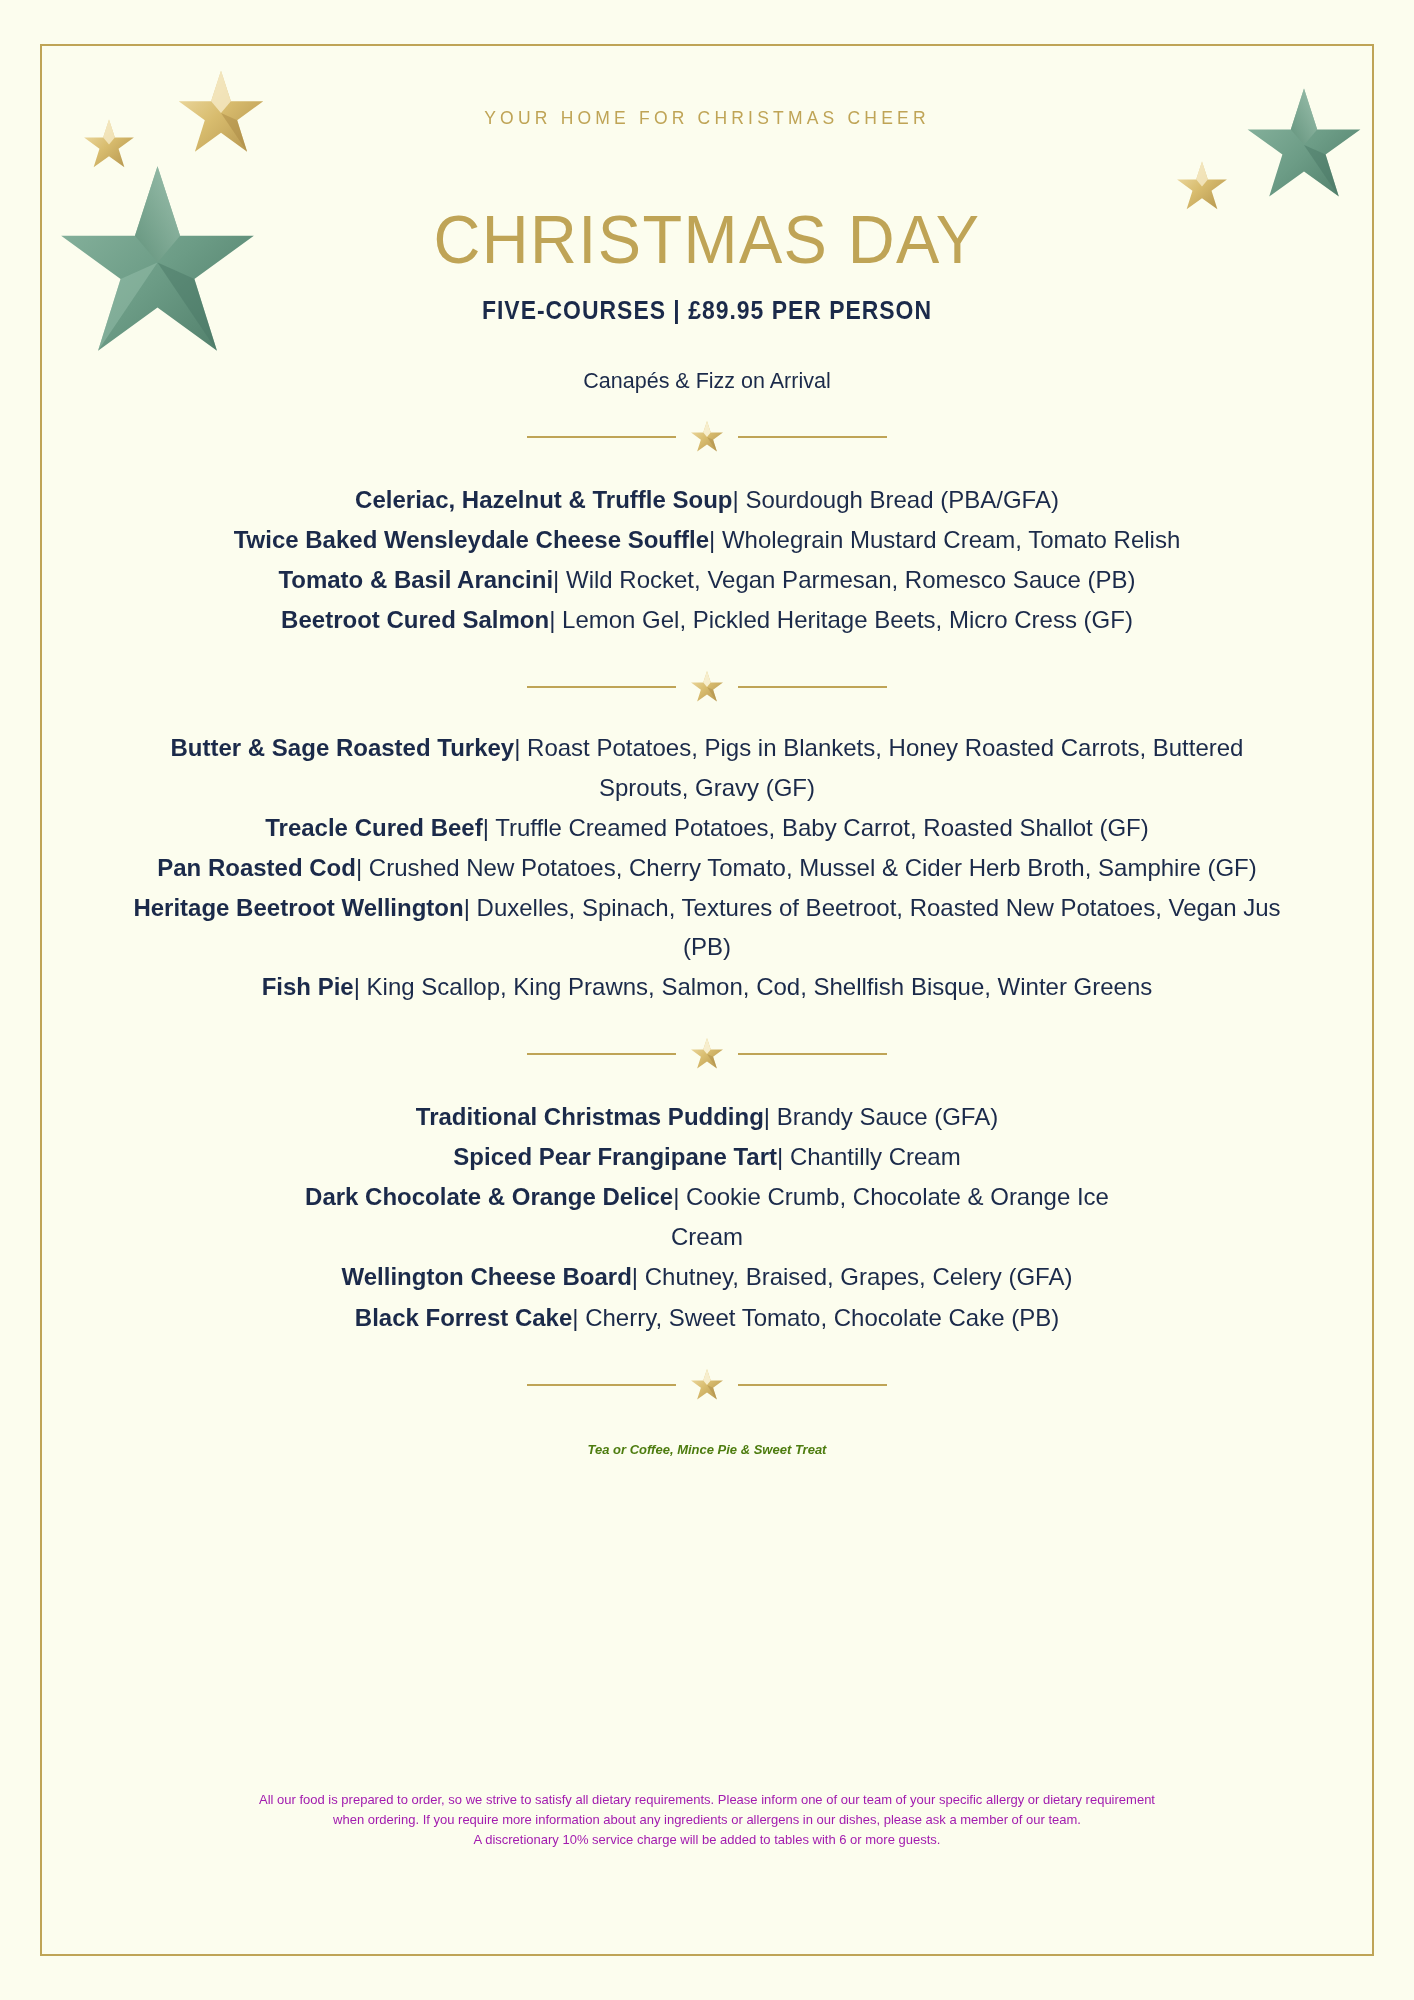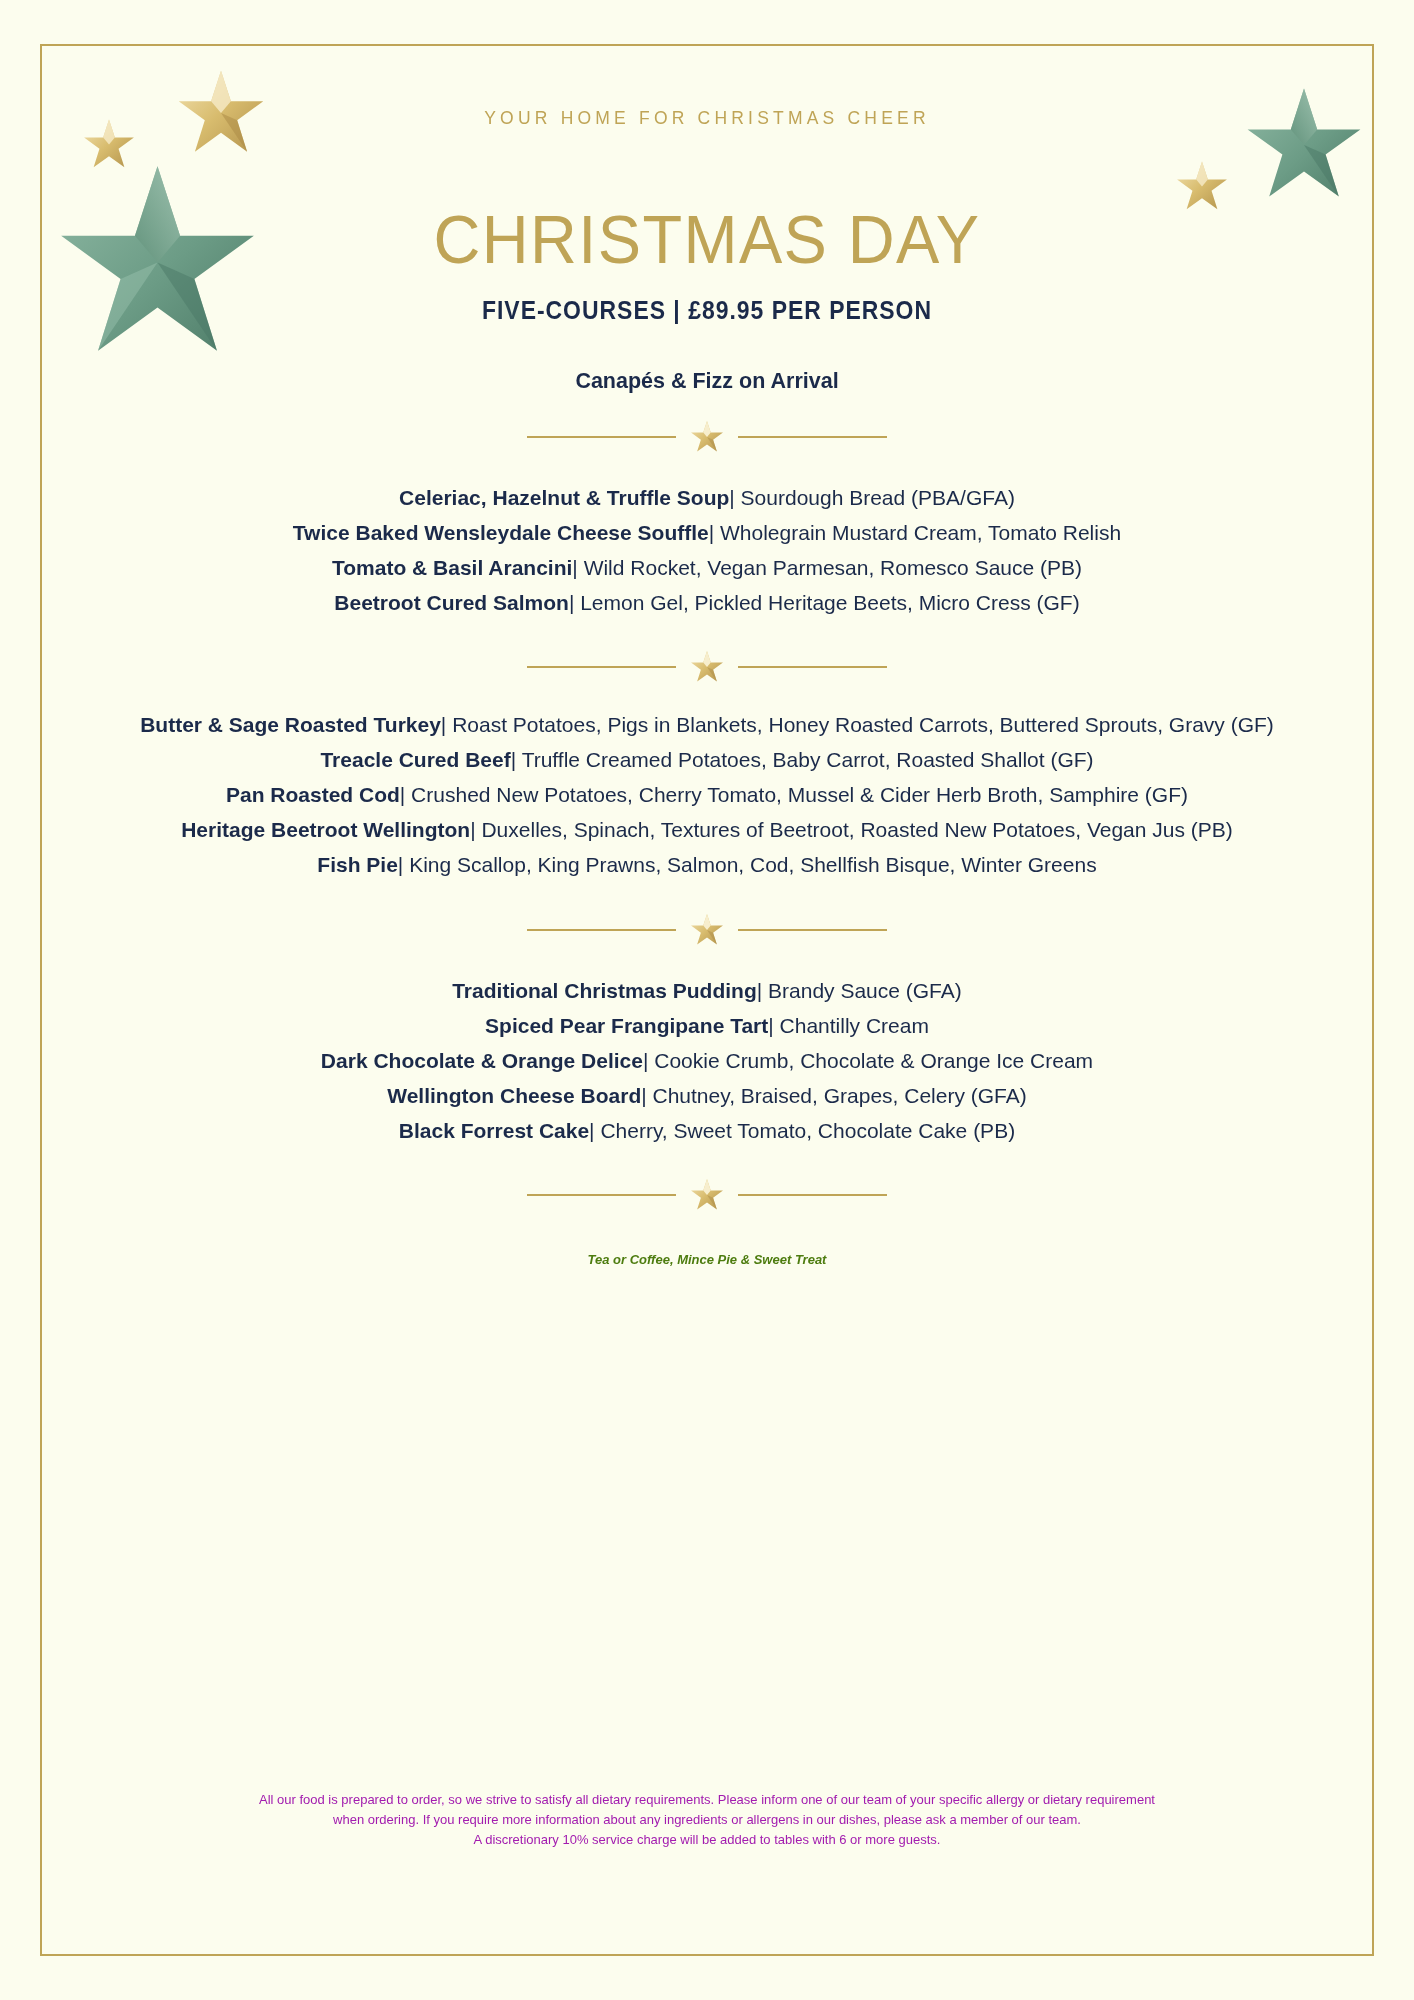--- a/index.html
+++ b/index.html
@@ -52,40 +52,40 @@
     color:#1B2A4A;
     font-weight:700;
     transform:scaleX(0.9);
   }
 
   
   .canapes{
     margin:0;padding-top:44px;
     font-size:21.5px;
     color:#1B2A4A;
-    font-weight:700;
+    font-weight:400;
   }
 
   
   .divider{
     display:flex;align-items:center;justify-content:center;
     gap:14px;
     margin:26px auto 0;
     width:360px;
   }
   .divider .rule{
     height:2px;background:#BFA456;flex:1;
   }
   .divider .star-mid{width:34px;height:34px;flex:none;}
 
   
   .course{margin:0;padding:0;list-style:none;}
   .course li{
     color:#1B2A4A;
-    font-size:21px;
+    font-size:24px;
     line-height:1.67;
     padding:0 6px;
   }
   .course li b{font-weight:700;}
   .course li .desc{font-weight:400;}
 
   .starters{padding-top:26px;}
   .mains{padding-top:24px;}
   .mains li{line-height:1.66;}
   .desserts{padding-top:26px;}

